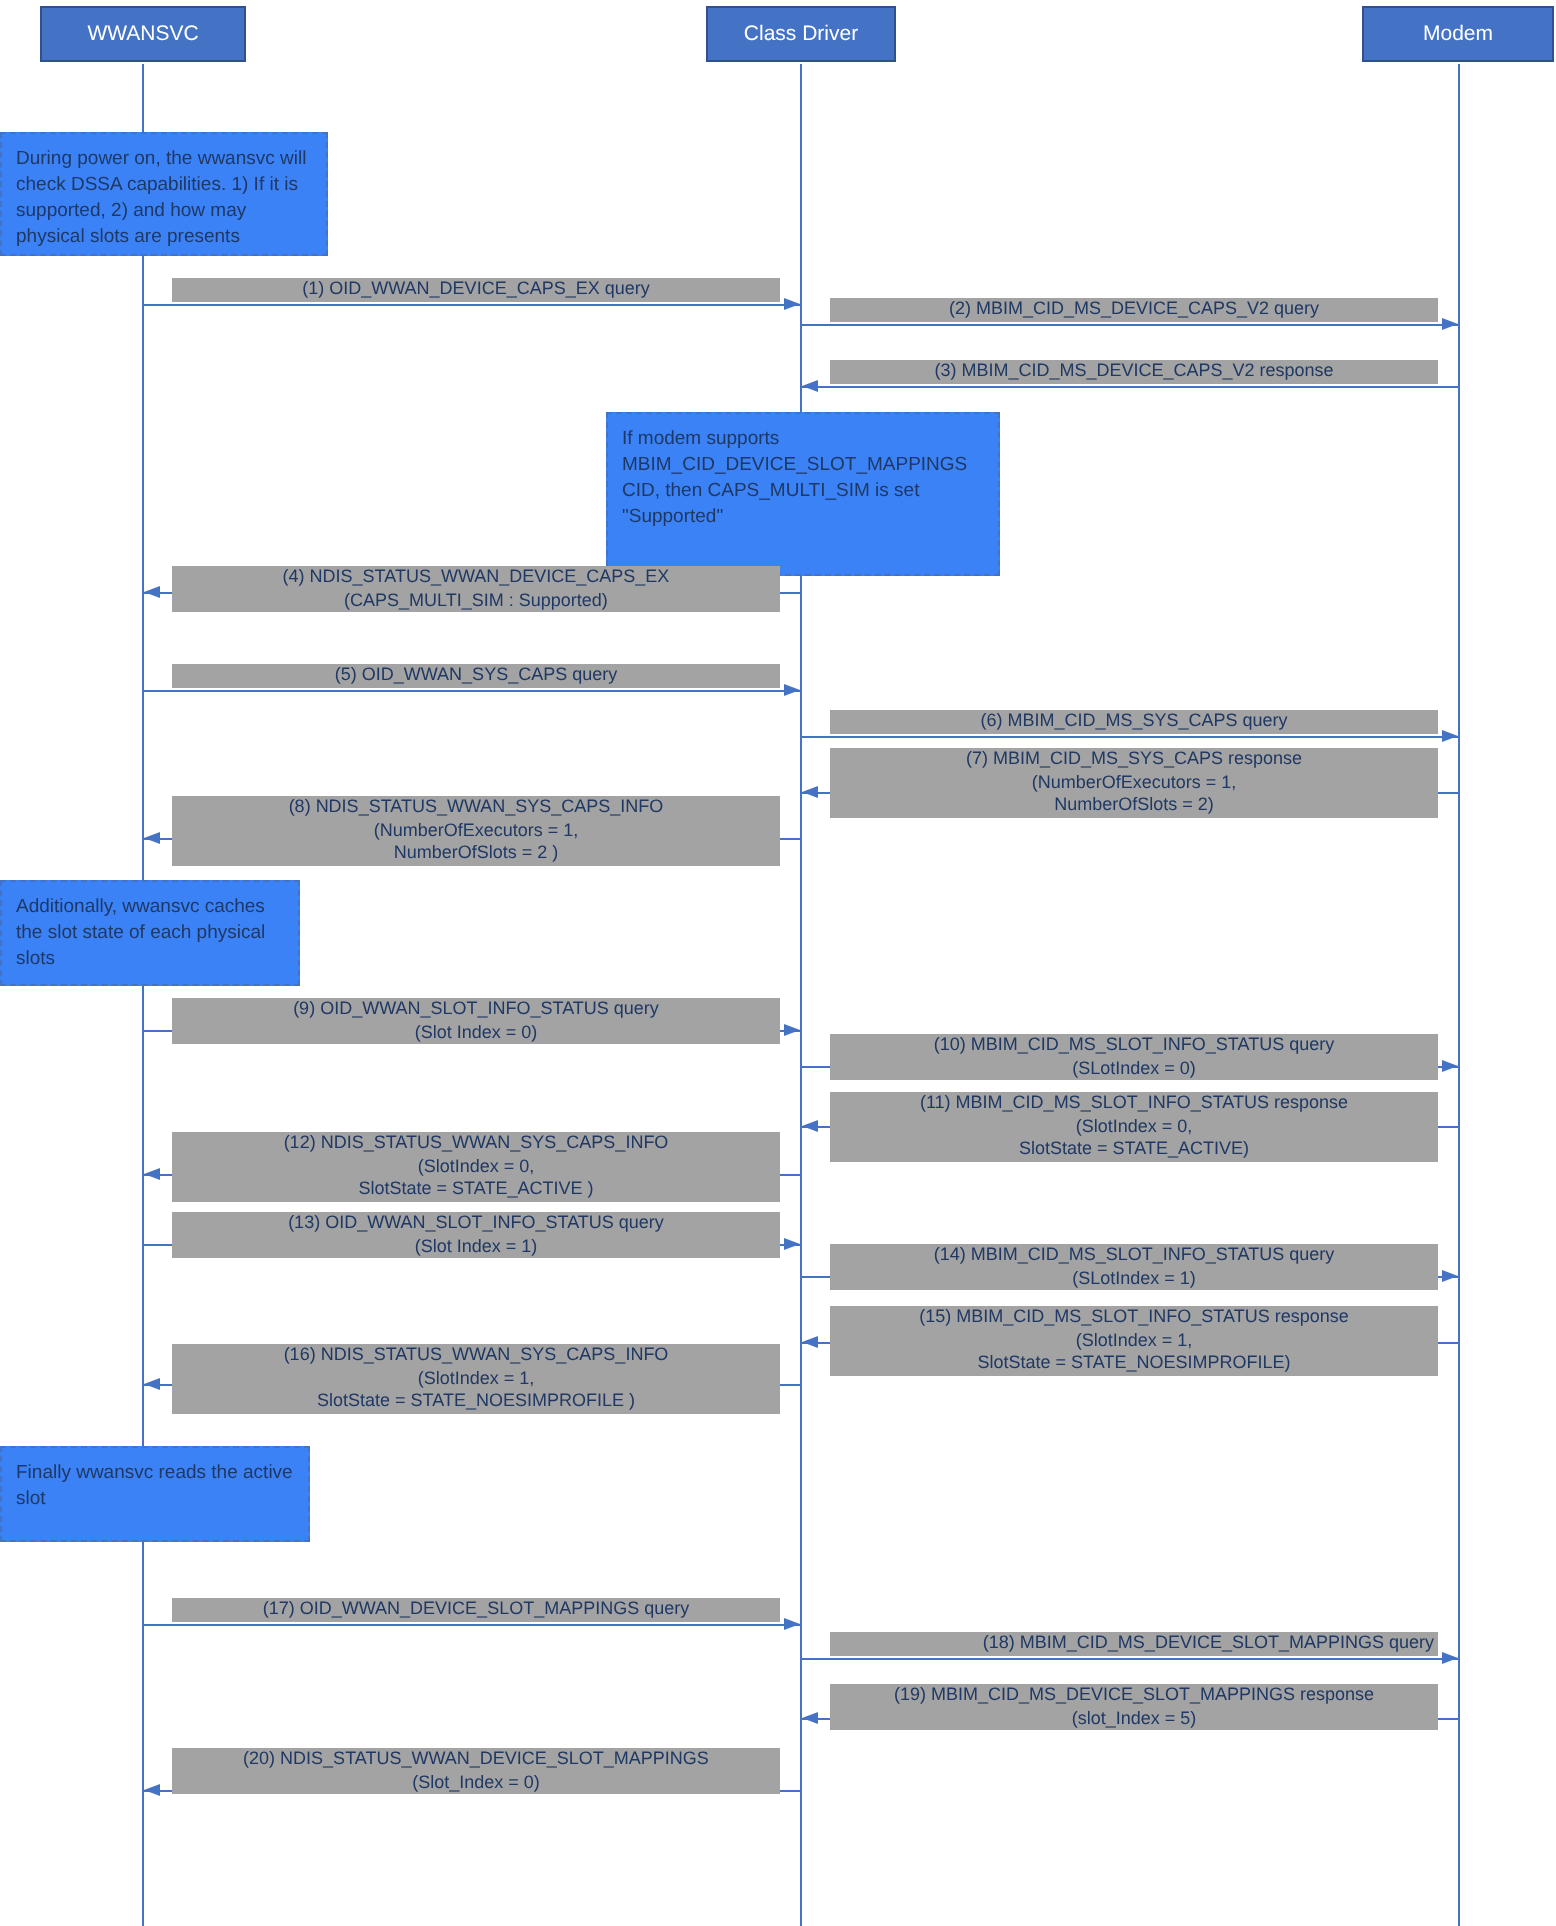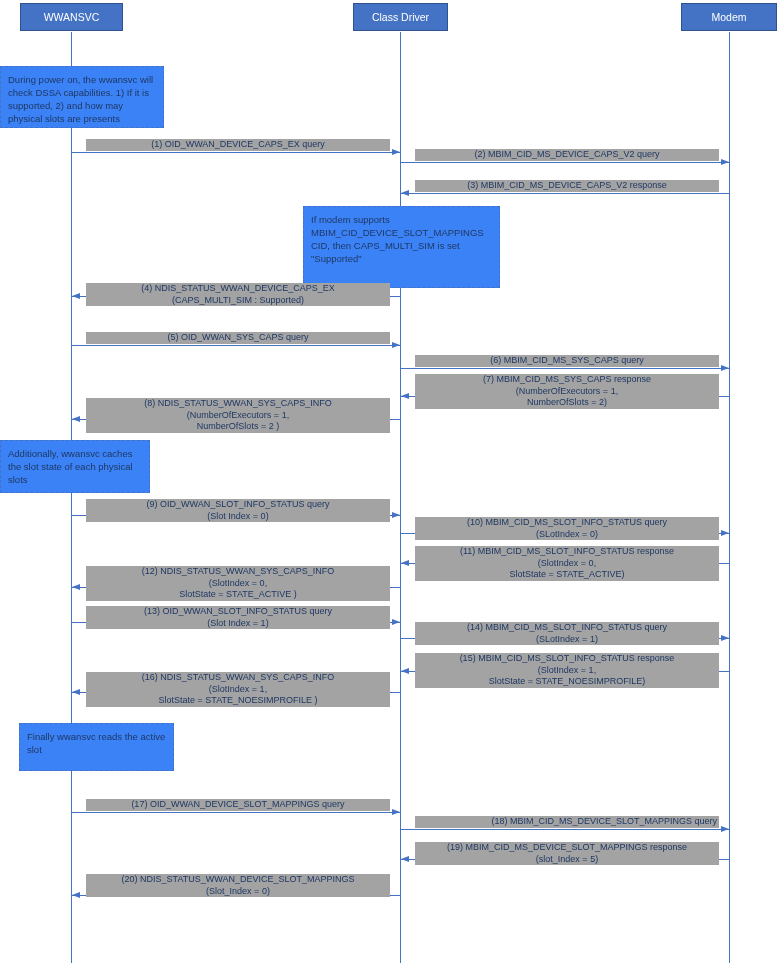--- a/index.html
+++ b/index.html
@@ -89,21 +89,21 @@
   <div class="actor-box" style="left:353px; top:3px; width:95px; height:28px;">
     <span>Class Driver</span>
   </div>
   <div class="actor-box" style="left:681px; top:3px; width:96px; height:28px;">
     <span>Modem</span>
   </div>
 
   <div class="note" style="left:0px; top:66px; width:164px; height:62px;">During power on, the wwansvc will check DSSA capabilities. 1) If it is supported, 2) and how may physical slots are presents</div>
   <div class="note" style="left:303px; top:206px; width:197px; height:82px;">If modem supports MBIM_CID_DEVICE_SLOT_MAPPINGS CID, then CAPS_MULTI_SIM is set "Supported"</div>
   <div class="note" style="left:0px; top:440px; width:150px; height:53px;">Additionally, wwansvc caches the slot state of each physical slots</div>
-  <div class="note" style="left:0px; top:723px; width:155px; height:48px;margin-left:19px;">Finally wwansvc reads the active slot</div>
+  <div class="note" style="left:0px; top:723px; width:155px; height:48px;">Finally wwansvc reads the active slot</div>
 
   <div class="arrow-line" style="left:72px; top:152px; width:328px;"></div>
   <div class="arrow-head right" style="left:392px; top:148.5px;"></div>
   <div class="msg-label" style="left:86px; top:139px; width:300px;">(1) OID_WWAN_DEVICE_CAPS_EX query</div>
 
   <div class="arrow-line" style="left:401px; top:162px; width:328px;"></div>
   <div class="arrow-head right" style="left:721px; top:158.5px;"></div>
   <div class="msg-label" style="left:415px; top:149px; width:300px;">(2) MBIM_CID_MS_DEVICE_CAPS_V2 query</div>
 
   <div class="arrow-line" style="left:401px; top:193px; width:328px;"></div>

